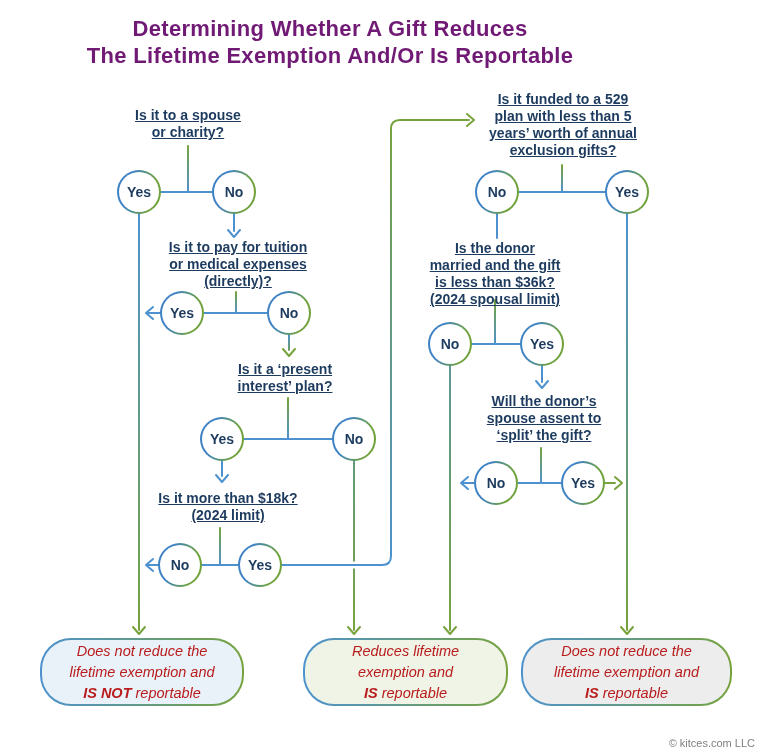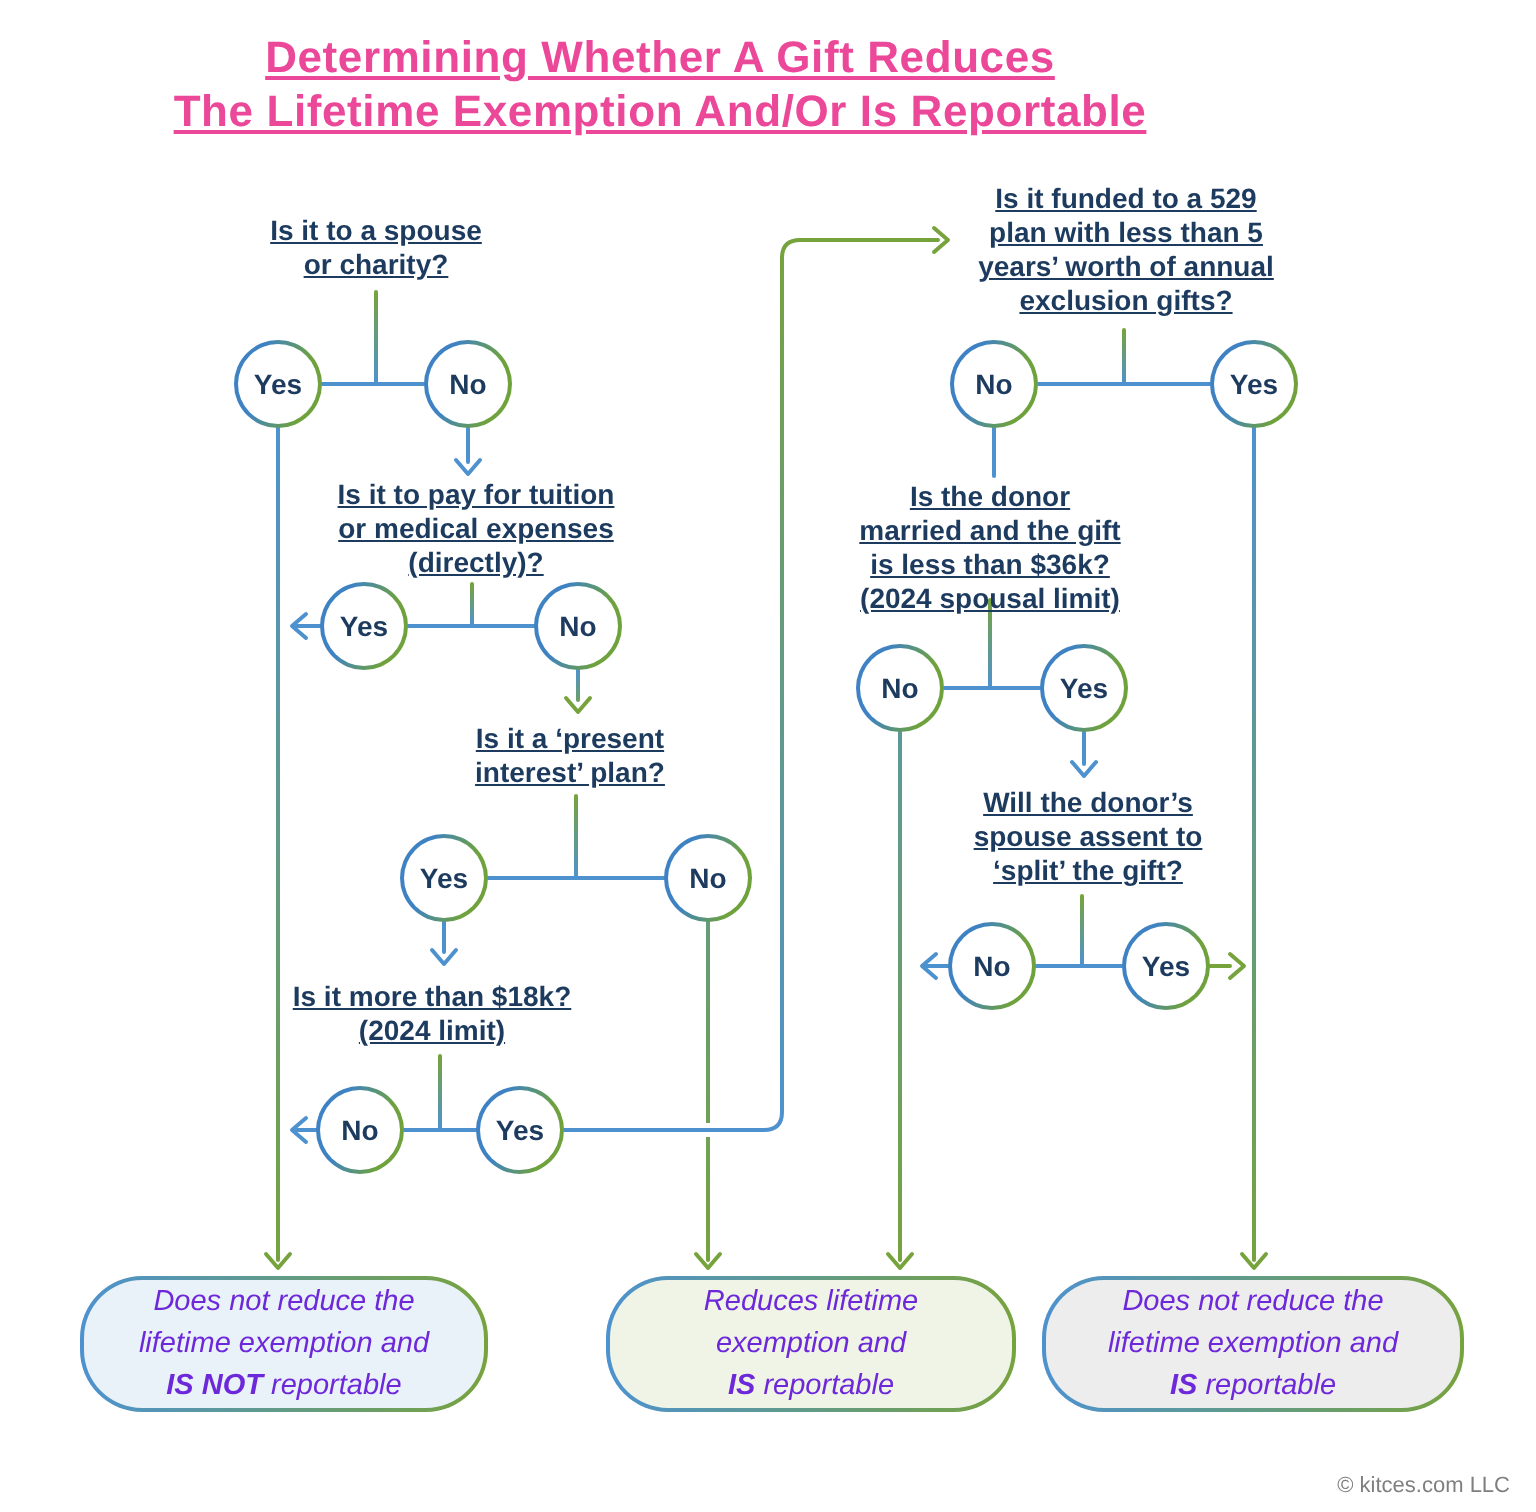--- a/index.html
+++ b/index.html
@@ -4,22 +4,22 @@
 <style>
   html,body { margin:0; padding:0; background:#ffffff; }
   #canvas {
     position:relative; width:768px; height:756px; background:#ffffff;
     font-family:"Liberation Sans", sans-serif; overflow:hidden;
   }
   svg.lines { position:absolute; left:0; top:0; z-index:0; }
 
   .title {
     position:absolute; top:15px; left:0; width:660px; text-align:center;
-    font-size:22px; font-weight:bold; color:#ec4899; line-height:27px;
-    letter-spacing:.3px; z-index:2;text-decoration:underline;
+    font-size:22px; font-weight:bold; color:#701a75; line-height:27px;
+    letter-spacing:.3px; z-index:2;
   }
 
   .q {
     position:absolute; transform:translateX(-50%); text-align:center;
     font-size:14px; font-weight:bold; color:#1d3b5e; line-height:17px;
     white-space:nowrap; z-index:2;text-decoration:underline;
   }
 
   .node {
     position:absolute; width:44px; height:44px; border-radius:50%;
@@ -32,21 +32,21 @@
     font-size:14px; font-weight:bold; color:#1d3b5e;
   }
 
   .box {
     position:absolute; border-radius:31px;
     background:linear-gradient(90deg,#4d92cf,#77a33d); z-index:2;
   }
   .box .in {
     position:absolute; inset:2px; border-radius:29px;
     display:flex; flex-direction:column; align-items:center; justify-content:center;
-    font-style:italic; font-size:14.5px; line-height:21px; color:#6d28d9;
+    font-style:italic; font-size:14.5px; line-height:21px; color:#b91c1c;
     text-align:center;
   }
   .box .in b { font-style:italic; }
   .fill-blue  { background:#e9f1f9; }
   .fill-green { background:#eff4e7; }
   .fill-gray  { background:#ededee; }
 
   .copyright {
     position:absolute; top:737px; right:13px; font-size:11px; color:#7f7f7f; z-index:2;
   }
@@ -157,21 +157,21 @@
   </div>
   <div class="q" style="left:238px;top:239px">
     <div>Is it to pay for tuition</div>
     <div>or medical expenses</div>
     <div>(directly)?</div>
   </div>
   <div class="q" style="left:285px;top:361px">
     <div>Is it a ‘present</div>
     <div>interest’ plan?</div>
   </div>
-  <div class="q" style="left:216px;top:490px">
+  <div class="q" style="left:228px;top:490px">
     <div>Is it more than $18k?</div>
     <div>(2024 limit)</div>
   </div>
   <div class="q" style="left:563px;top:91px">
     <div>Is it funded to a 529</div>
     <div>plan with less than 5</div>
     <div>years’ worth of annual</div>
     <div>exclusion gifts?</div>
   </div>
   <div class="q" style="left:495px;top:240px">

